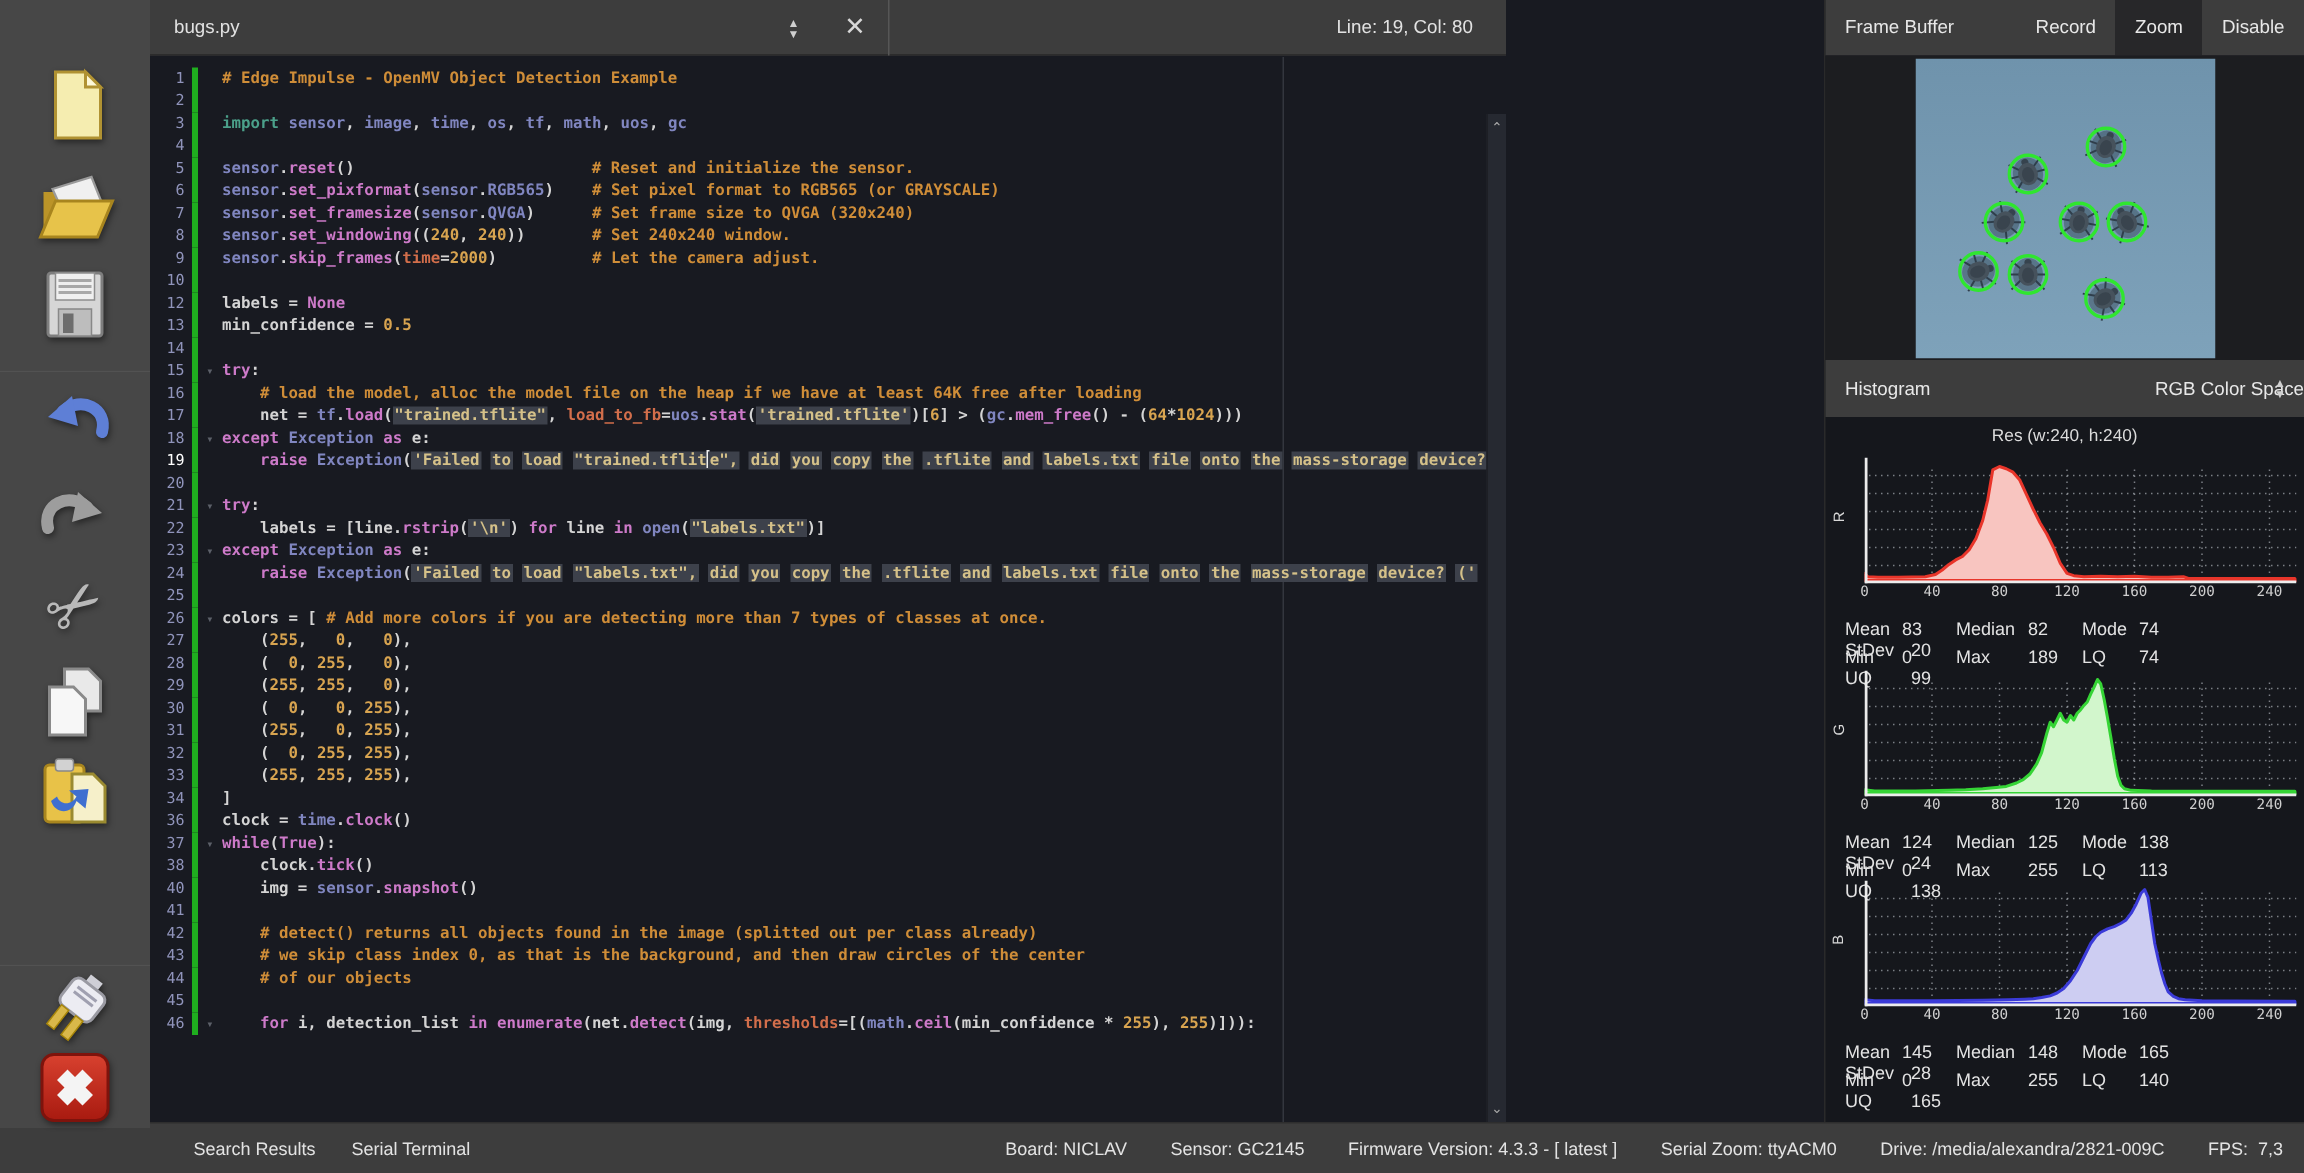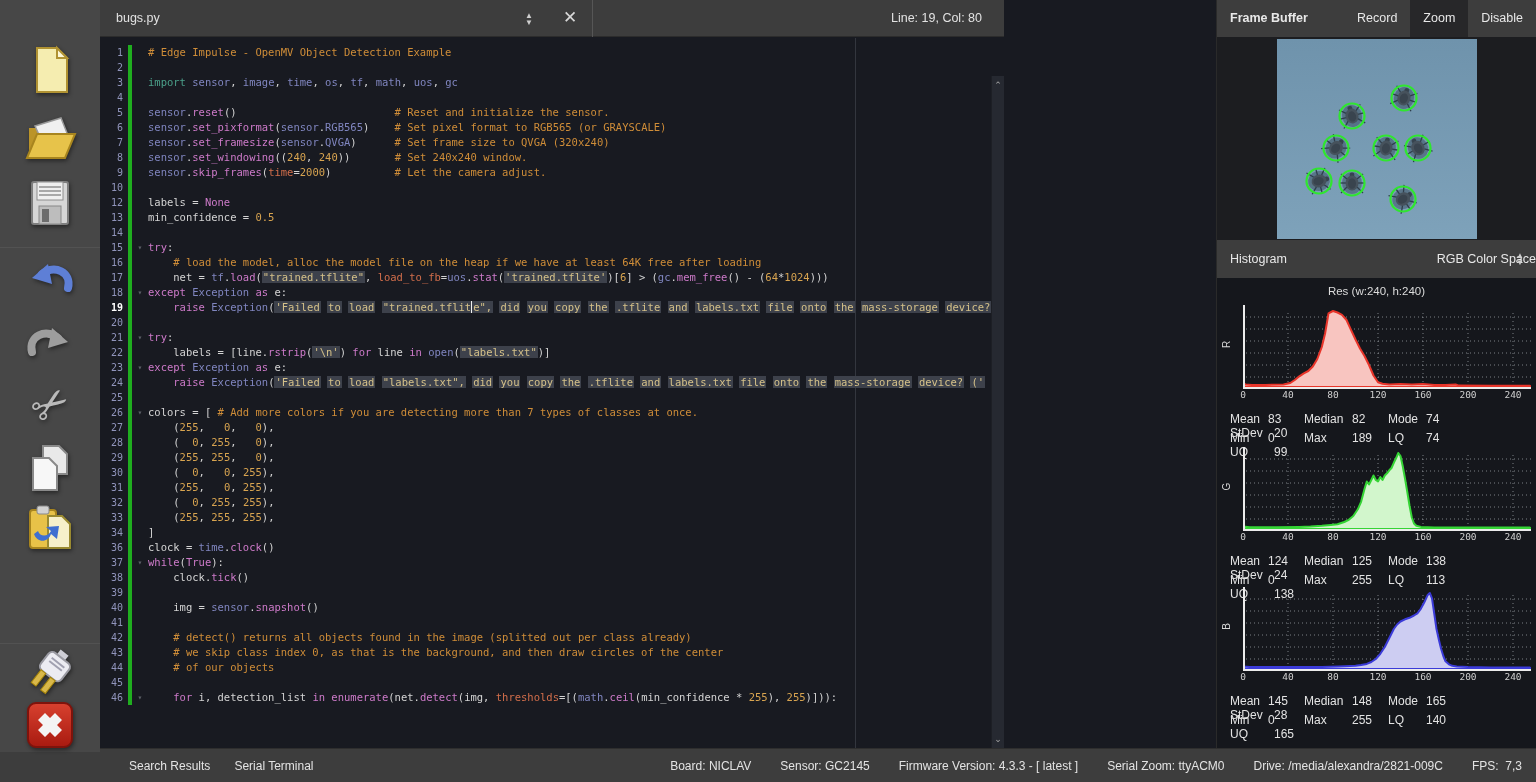--- a/index.html
+++ b/index.html
@@ -19,36 +19,36 @@
   #tab-close { position:absolute; left:455px; top:0; width:30px; height:37px; text-align:center; line-height:36px; font-size:17px; color:#d8d8d8; cursor:pointer; }
   #tab-sep { position:absolute; left:492px; top:0; width:1px; height:37px; background:#565656; }
   #line-col { position:absolute; right:22px; top:0; line-height:37px; color:#e2e2e2; }
 
   #code-region { position:absolute; left:0; top:38px; right:0; bottom:0; overflow:hidden; cursor:text; }
   #code-lines { position:absolute; left:0; top:7px; right:14px; font-family:"DejaVu Sans Mono",monospace; font-size:10.5px; }
   .code-line { display:flex; height:15px; line-height:15px; white-space:pre; }
   .lineno { width:28px; text-align:right; padding-right:5px; color:#9094bb; font-size:10px; flex:none; }
   .gutter-bar { width:4px; background:#1fae1f; flex:none; }
   .fold { width:16px; flex:none; color:#5c6069; font-size:8px; text-align:center; }
-  .lineno.current { color:#ffffff; font-weight:bold; }
-  .line-text { flex:1; color:#d4d4d4; }
+  .lineno.current { color:#ffffff; font-weight:normal; }
+  .line-text { flex:1; color:#d4d4d4;font-weight:bold; }
   .t-c { color:#cf8d38; } .t-k { color:#cd7ac9; } .t-i { color:#4ba08a; }
   .t-m { color:#8086c0; } .t-f { color:#cd7ac9; } .t-n { color:#d8a450; }
   .t-a { color:#d26e4b; } .t-p { color:#d4d4d4; }
   .strw { color:#d5c189; background:#3d414b; padding:0 1px; }
   .caret { display:inline-block; width:2px; height:12px; background:#f0f0f0; vertical-align:-2px; margin:0 -1px; }
   #ruler { position:absolute; left:755px; top:0; bottom:0; width:1px; background:#33363e; }
   #v-scrollbar { position:absolute; right:0; top:38px; bottom:0; width:13px; background:#262931; border-left:1px solid #1d1f25; color:#a8a8a8; font-size:9px; text-align:center; cursor:pointer; }
   #v-scrollbar .sb-up { position:absolute; top:4px; left:0; right:0; }
   #v-scrollbar .sb-down { position:absolute; bottom:4px; left:0; right:0; }
 
   
   #right-panel { position:absolute; left:1216px; top:0; width:320px; height:748px; background:#15171c; border-left:1px solid #2a2a2a; }
   #fb-header { position:absolute; left:0; top:0; right:0; height:37px; background:#3d3d3d; color:#e8e8e8; font-size:12.5px; display:flex; align-items:stretch; }
-  #fb-title { line-height:37px; padding-left:13px; flex:1;font-weight:bold; }
+  #fb-title { line-height:37px; padding-left:13px; flex:1; }
   .fb-btn { line-height:37px; padding:0 13px; cursor:pointer; }
   .fb-btn.active { background:#272729; }
   #fb-view { position:absolute; left:0; top:37px; right:0; height:203px; background:#1c1d20; display:flex; align-items:center; justify-content:center; }
   #fb-img { width:200px; height:200px; }
   #hist-header { position:absolute; left:0; top:240px; right:0; height:38px; background:#3d3d3d; color:#e8e8e8; font-size:12.5px; }
   #hist-label { position:absolute; left:13px; line-height:38px; }
   #colorspace { position:absolute; left:0; right:0; text-align:right; line-height:38px; cursor:pointer; }
   #cs-spinner { position:absolute; right:8px; top:8px; width:16px; height:22px; color:#d0d0d0; font-size:8px; line-height:7px; text-align:center; padding-top:4px; cursor:pointer; }
   #res-label { position:absolute; left:0; top:280px; right:0; height:22px; color:#dcdcdc; font-size:11.5px; text-align:center; line-height:22px; }
 
@@ -211,21 +211,20 @@
         <div class="code-line"><span class="lineno">28</span><span class="gutter-bar"></span><span class="fold"></span><span class="line-text"><span class="t-p">    (  </span><span class="t-n">0</span><span class="t-p">, </span><span class="t-n">255</span><span class="t-p">,   </span><span class="t-n">0</span><span class="t-p">),</span></span></div>
         <div class="code-line"><span class="lineno">29</span><span class="gutter-bar"></span><span class="fold"></span><span class="line-text"><span class="t-p">    (</span><span class="t-n">255</span><span class="t-p">, </span><span class="t-n">255</span><span class="t-p">,   </span><span class="t-n">0</span><span class="t-p">),</span></span></div>
         <div class="code-line"><span class="lineno">30</span><span class="gutter-bar"></span><span class="fold"></span><span class="line-text"><span class="t-p">    (  </span><span class="t-n">0</span><span class="t-p">,   </span><span class="t-n">0</span><span class="t-p">, </span><span class="t-n">255</span><span class="t-p">),</span></span></div>
         <div class="code-line"><span class="lineno">31</span><span class="gutter-bar"></span><span class="fold"></span><span class="line-text"><span class="t-p">    (</span><span class="t-n">255</span><span class="t-p">,   </span><span class="t-n">0</span><span class="t-p">, </span><span class="t-n">255</span><span class="t-p">),</span></span></div>
         <div class="code-line"><span class="lineno">32</span><span class="gutter-bar"></span><span class="fold"></span><span class="line-text"><span class="t-p">    (  </span><span class="t-n">0</span><span class="t-p">, </span><span class="t-n">255</span><span class="t-p">, </span><span class="t-n">255</span><span class="t-p">),</span></span></div>
         <div class="code-line"><span class="lineno">33</span><span class="gutter-bar"></span><span class="fold"></span><span class="line-text"><span class="t-p">    (</span><span class="t-n">255</span><span class="t-p">, </span><span class="t-n">255</span><span class="t-p">, </span><span class="t-n">255</span><span class="t-p">),</span></span></div>
         <div class="code-line"><span class="lineno">34</span><span class="gutter-bar"></span><span class="fold"></span><span class="line-text"><span class="t-p">]</span></span></div>
         <div class="code-line"><span class="lineno">36</span><span class="gutter-bar"></span><span class="fold"></span><span class="line-text"><span class="t-p">clock = </span><span class="t-m">time</span><span class="t-p">.</span><span class="t-f">clock</span><span class="t-p">()</span></span></div>
         <div class="code-line"><span class="lineno">37</span><span class="gutter-bar"></span><span class="fold">▾</span><span class="line-text"><span class="t-k">while</span><span class="t-p">(</span><span class="t-k">True</span><span class="t-p">):</span></span></div>
         <div class="code-line"><span class="lineno">38</span><span class="gutter-bar"></span><span class="fold"></span><span class="line-text"><span class="t-p">    clock.</span><span class="t-f">tick</span><span class="t-p">()</span></span></div>
-        <div class="code-line"><span class="lineno">39</span><span class="gutter-bar"></span><span class="fold"></span><span class="line-text"></span></div>
         <div class="code-line"><span class="lineno">40</span><span class="gutter-bar"></span><span class="fold"></span><span class="line-text"><span class="t-p">    img = </span><span class="t-m">sensor</span><span class="t-p">.</span><span class="t-f">snapshot</span><span class="t-p">()</span></span></div>
         <div class="code-line"><span class="lineno">41</span><span class="gutter-bar"></span><span class="fold"></span><span class="line-text"></span></div>
         <div class="code-line"><span class="lineno">42</span><span class="gutter-bar"></span><span class="fold"></span><span class="line-text"><span class="t-p">    </span><span class="t-c"># detect() returns all objects found in the image (splitted out per class already)</span></span></div>
         <div class="code-line"><span class="lineno">43</span><span class="gutter-bar"></span><span class="fold"></span><span class="line-text"><span class="t-p">    </span><span class="t-c"># we skip class index 0, as that is the background, and then draw circles of the center</span></span></div>
         <div class="code-line"><span class="lineno">44</span><span class="gutter-bar"></span><span class="fold"></span><span class="line-text"><span class="t-p">    </span><span class="t-c"># of our objects</span></span></div>
         <div class="code-line"><span class="lineno">45</span><span class="gutter-bar"></span><span class="fold"></span><span class="line-text"></span></div>
         <div class="code-line"><span class="lineno">46</span><span class="gutter-bar"></span><span class="fold">▾</span><span class="line-text"><span class="t-p">    </span><span class="t-k">for</span><span class="t-p"> i, detection_list </span><span class="t-k">in</span><span class="t-p"> </span><span class="t-f">enumerate</span><span class="t-p">(net.</span><span class="t-f">detect</span><span class="t-p">(img, </span><span class="t-a">thresholds</span><span class="t-p">=[(</span><span class="t-m">math</span><span class="t-p">.</span><span class="t-f">ceil</span><span class="t-p">(min_confidence * </span><span class="t-n">255</span><span class="t-p">), </span><span class="t-n">255</span><span class="t-p">)])):</span></span></div>
       </div>
     <div id="v-scrollbar">
       <div class="sb-up">⌃</div>

